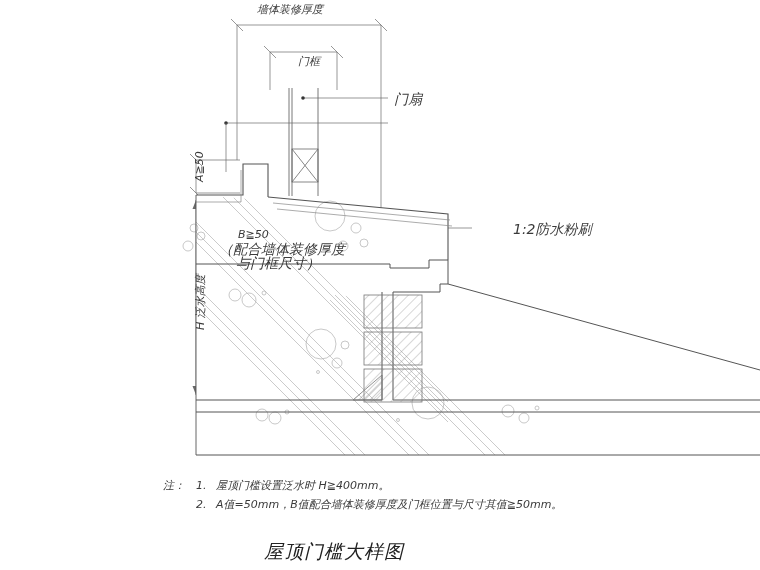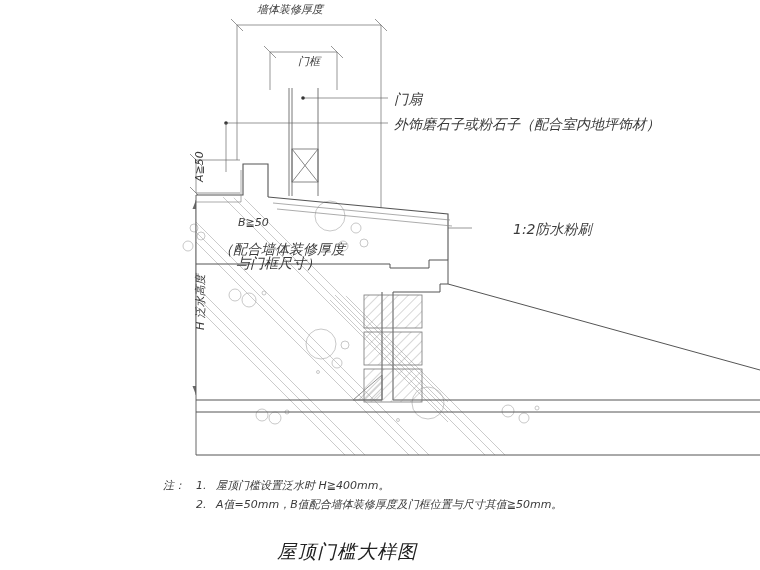--- a/index.html
+++ b/index.html
@@ -180,37 +180,36 @@
   </svg>
 
   <div class="lbl dim-txt cn" style="left:257px;top:2px;">墙体装修厚度</div>
 
   <div class="lbl dim-txt cn" style="left:298px;top:30px;margin-top:24px;">门框</div>
 
   <div class="lbl dim-txt cn vert" style="left:193px;top:182px;transform:rotate(-90deg);">A≧50</div>
 
   <div class="lbl dim-txt cn vert" style="left:193px;top:330px;transform:rotate(-90deg);">H 泛水高度</div>
 
-  <div class="lbl dim-txt cn" style="left:238px;top:216px;">B≧50</div>
+  <div class="lbl dim-txt cn" style="left:238px;top:228px;">B≧50</div>
 
   <div class="lbl ann-txt cn" style="left:219px;top:241px;">（配合墙体装修厚度</div>
 
   <div class="lbl ann-txt cn" style="left:236px;top:255px;">与门框尺寸）</div>
 
   <div class="lbl ann-txt cn" style="left:394px;top:91px;">门扇</div>
 
-  <div class="lbl ann-txt cn" style="left:394px;top:116px;">外饰磨石子或粉石子（配合室内地坪饰材）</div>
 
   <div class="lbl ann-txt cn" style="left:480px;top:221px;margin-left:33px;">1:2防水粉刷</div>
 
   <div class="lbl note-txt cn" style="left:163px;top:477px;">注：</div>
 
   <div class="lbl note-txt cn" style="left:196px;top:477px;">1.</div>
 
   <div class="lbl note-txt cn" style="left:216px;top:477px;">屋顶门槛设置泛水时 H≧400mm。</div>
 
   <div class="lbl note-txt cn" style="left:196px;top:496px;">2.</div>
 
   <div class="lbl note-txt cn" style="left:216px;top:496px;">A值=50mm，B值配合墙体装修厚度及门框位置与尺寸其值≧50mm。</div>
 
-  <div class="lbl title-txt cn" style="left:277px;top:539px;">屋顶门槛大样图</div>
+  <div class="lbl title-txt cn" style="left:264px;top:539px;">屋顶门槛大样图</div>
 
 </div>
 
 </body></html>

